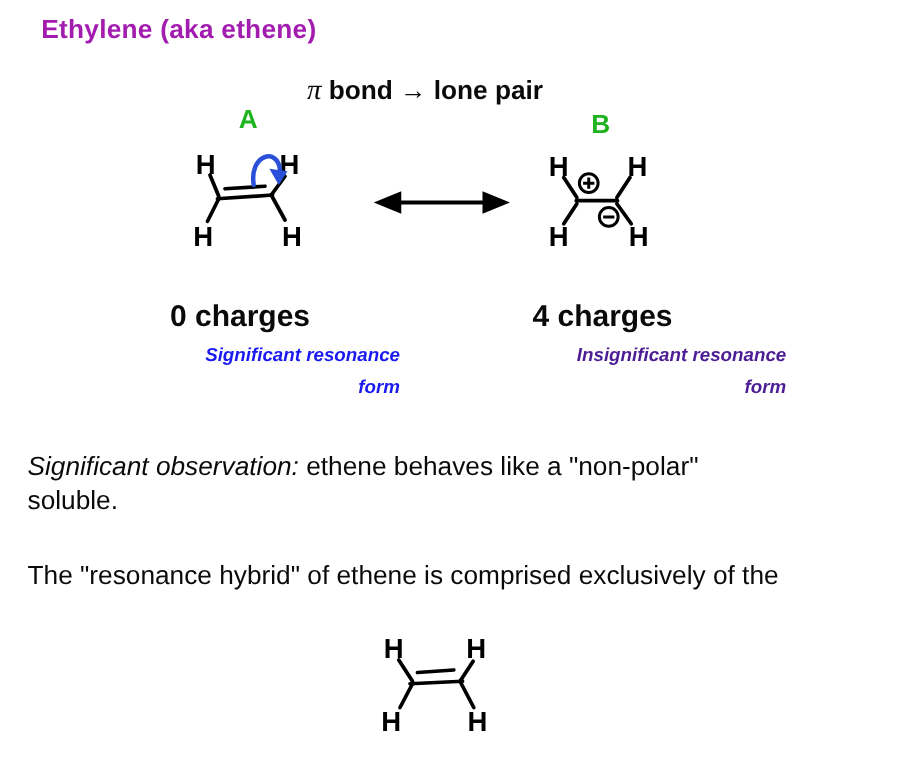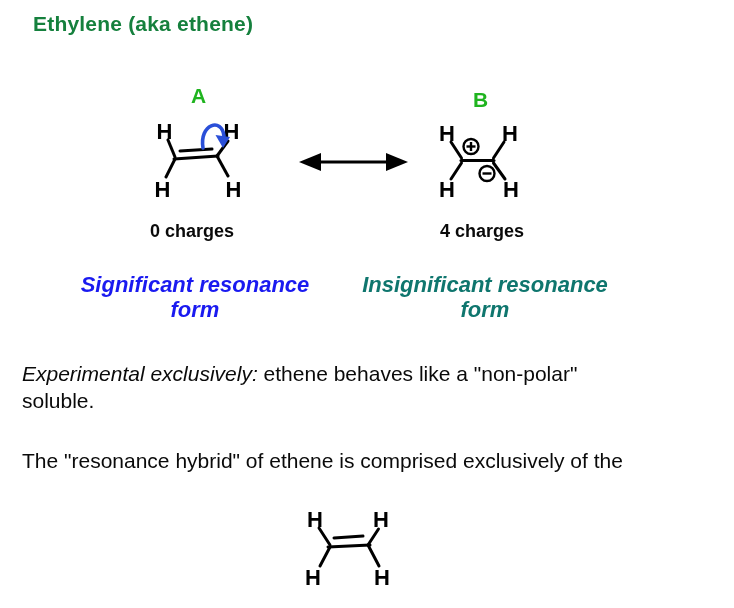--- a/index.html
+++ b/index.html
@@ -8,49 +8,49 @@
     width: 734px;
     height: 608px;
     background: #ffffff;
     font-family: "Liberation Sans", sans-serif;
     color: #0a0a0a;
     overflow: hidden;
   }
   .abs { position: absolute; }
   .title {
     left: 33px; top: 12px;
-    font-size: 21px; font-weight: bold; color: #15803d;
+    font-size: 21px; font-weight: bold; color: #a21caf;
     letter-spacing: 0.2px;
   }
   .heading {
     left: 180px; top: 59px; width: 320px;
     text-align: center; font-size: 21px; font-weight: bold;
   }
   .pi {
     font-family: "Liberation Serif", serif;
     font-style: italic; font-weight: normal; font-size: 23px;
   }
   .struct-label {
     font-size: 21px; font-weight: bold; color: #1fb41f;
   }
   .label-a { left: 191px; top: 84px; }
   .label-b { left: 473px; top: 88px; }
   .charges-label {
-    top: 221px; width: 200px; text-align: center;
-    font-size: 18px; font-weight: bold;
+    top: 240px; width: 200px; text-align: center;
+    font-size: 24px; font-weight: bold;
   }
   .charges-a { left: 92px; }
   .charges-b { left: 382px; }
   .caption {
-    top: 272px; width: 250px; text-align: center;
-    font-size: 22px; font-weight: bold; font-style: italic;
+    top: 272px; width: 250px; text-align: right;
+    font-size: 15px; font-weight: bold; font-style: italic;
     line-height: 25px;
   }
   .caption-blue { left: 70px; color: #1a1af0; }
-  .caption-red  { left: 360px; color: #0f766e; }
+  .caption-red  { left: 379px; color: #4c1d95; }
   .para {
     left: 22px; width: 700px;
     font-size: 21px; line-height: 27px; color: #0a0a0a;
   }
   .para-1 { top: 360px; }
   .para-2 { top: 447px; }
   .italic-lead { font-style: italic; }
   .green-hl { color: #1fb41f; font-weight: bold; }
   svg { display: block; }
   svg text {
@@ -65,20 +65,23 @@
   .charge-circle { stroke: #000; stroke-width: 2.4; fill: none; }
   .charge-stroke { stroke: #000; stroke-width: 2.4; stroke-linecap: butt; }
 </style>
 </head>
 <body>
 
 <div class="page">
 
   <div class="abs title">Ethylene (aka ethene)</div>
 
+  <div class="abs heading">
+    <span class="pi">π</span><span> bond → lone pair</span>
+  </div>
 
   <div class="abs struct-label label-a">A</div>
 
   <svg class="abs" style="left:140px; top:102px;" width="120" height="102" viewBox="0 0 120 102">
     <line class="bond" x1="28" y1="38" x2="35" y2="55"></line>
     <line class="bond" x1="34" y1="57" x2="78" y2="54"></line>
     <line class="bond" x1="40" y1="49" x2="72" y2="47"></line>
     <line class="bond" x1="77" y1="54" x2="88" y2="39"></line>
     <line class="bond" x1="35" y1="57" x2="26" y2="75"></line>
     <line class="bond" x1="77" y1="54" x2="88" y2="74"></line>
@@ -127,21 +130,21 @@
   <div class="abs caption caption-blue">
     <div>Significant resonance</div>
     <div>form</div>
   </div>
   <div class="abs caption caption-red">
     <div>Insignificant resonance</div>
     <div>form</div>
   </div>
 
   <div class="abs para para-1">
-    <div><span class="italic-lead">Experimental exclusively:</span><span> ethene behaves like a "non-polar"</span></div>
+    <div><span class="italic-lead">Significant observation:</span><span> ethene behaves like a "non-polar"</span></div>
     <div>soluble.</div>
   </div>
 
   <div class="abs para para-2">
     <div>The "resonance hybrid" of ethene is comprised exclusively of the</div>
   </div>
 
   <svg class="abs" style="left:292px; top:503px;" width="110" height="92" viewBox="0 0 110 92">
     <line class="bond" x1="27" y1="25" x2="38" y2="42"></line>
     <line class="bond" x1="36" y1="44" x2="78" y2="42"></line>

